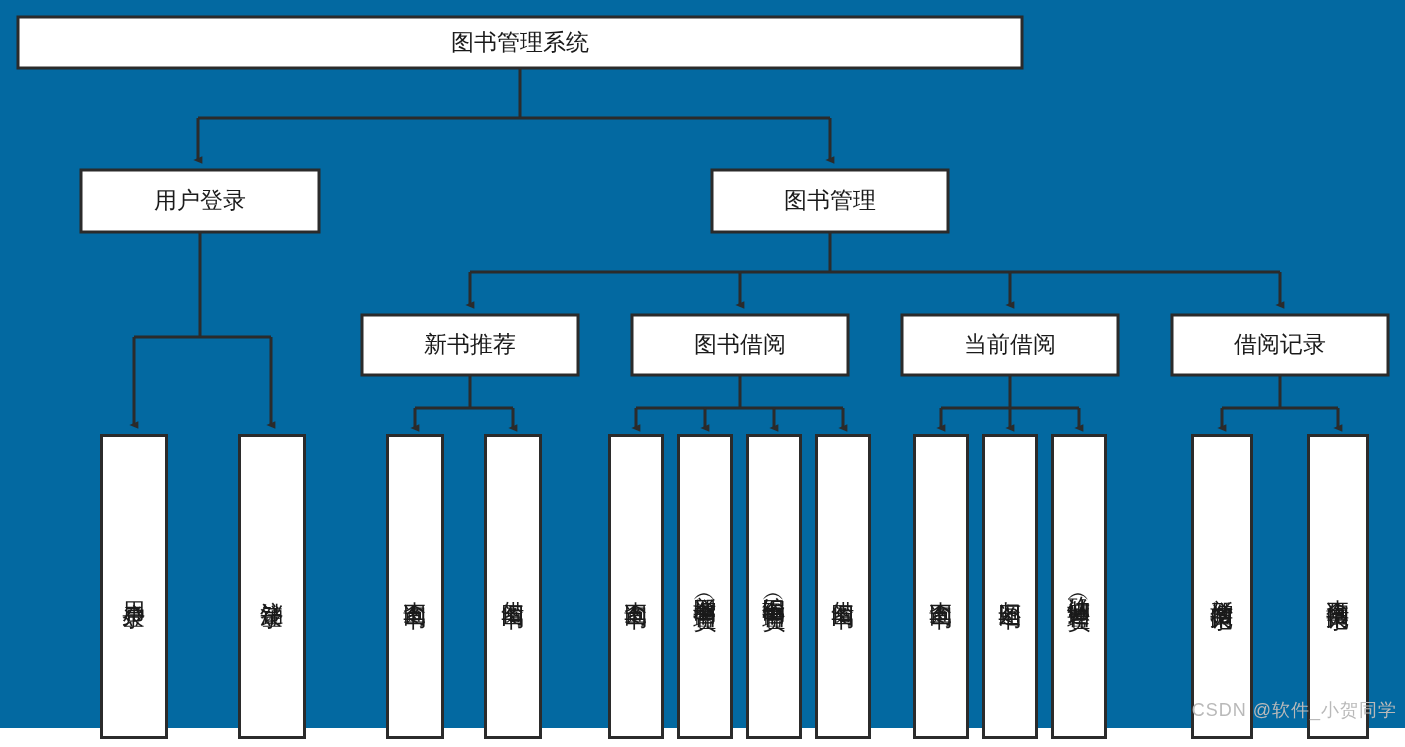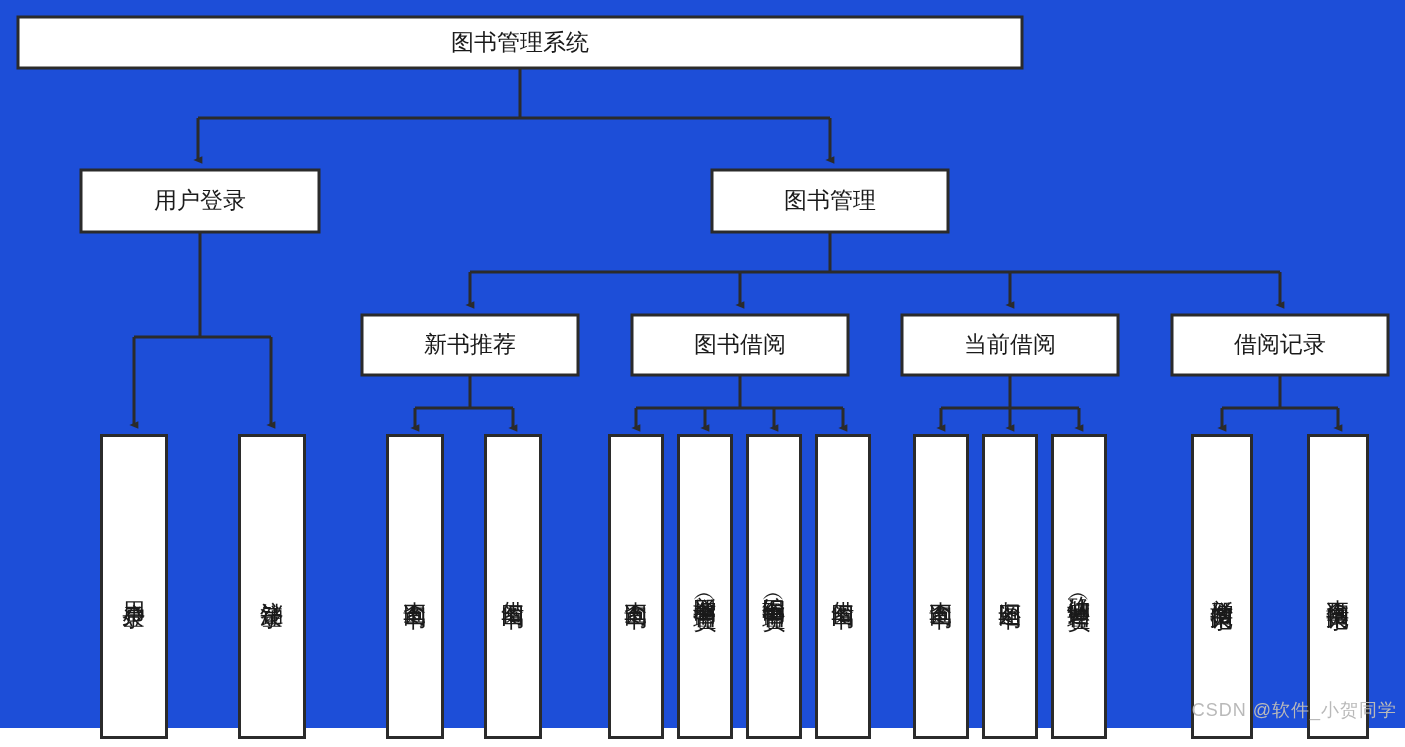--- a/index.html
+++ b/index.html
@@ -10,21 +10,21 @@
   body {
     width: 1405px;
     height: 747px;
     font-family: "Liberation Sans", "DejaVu Sans", sans-serif;
     overflow: hidden;
   }
   #diagram-root {
     position: relative;
     width: 1405px;
     height: 728px;
-    background: #1d4ed8;
+    background: #0369a1;
   }
   svg#tree-svg {
     position: absolute;
     left: 0;
     top: 0;
     width: 1405px;
     height: 747px;
   }
   .node-box {
     fill: #ffffff;

